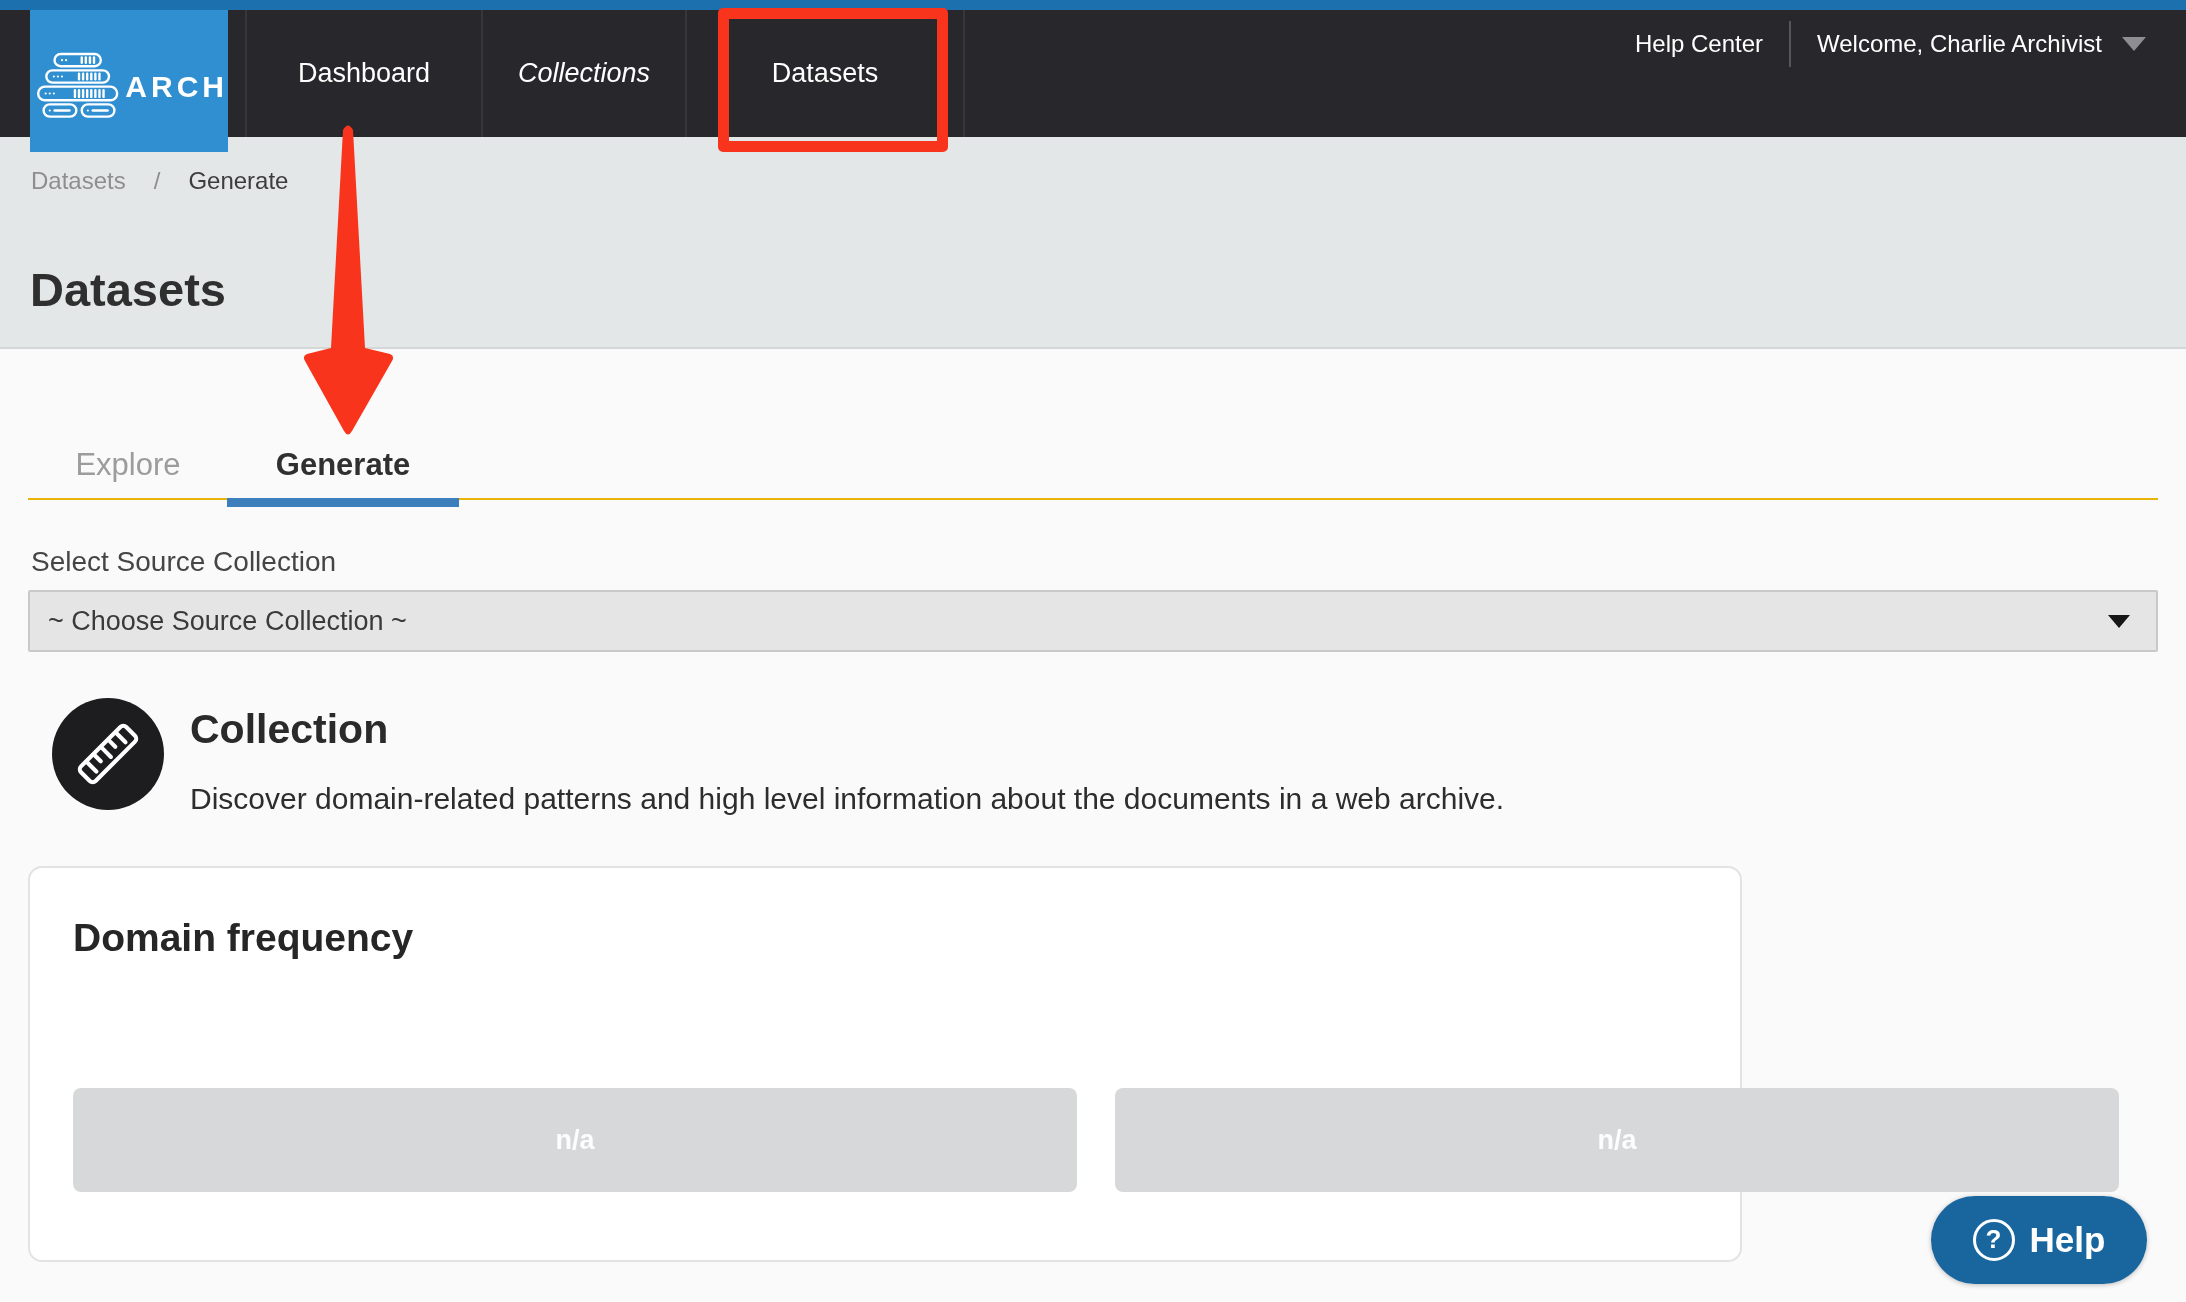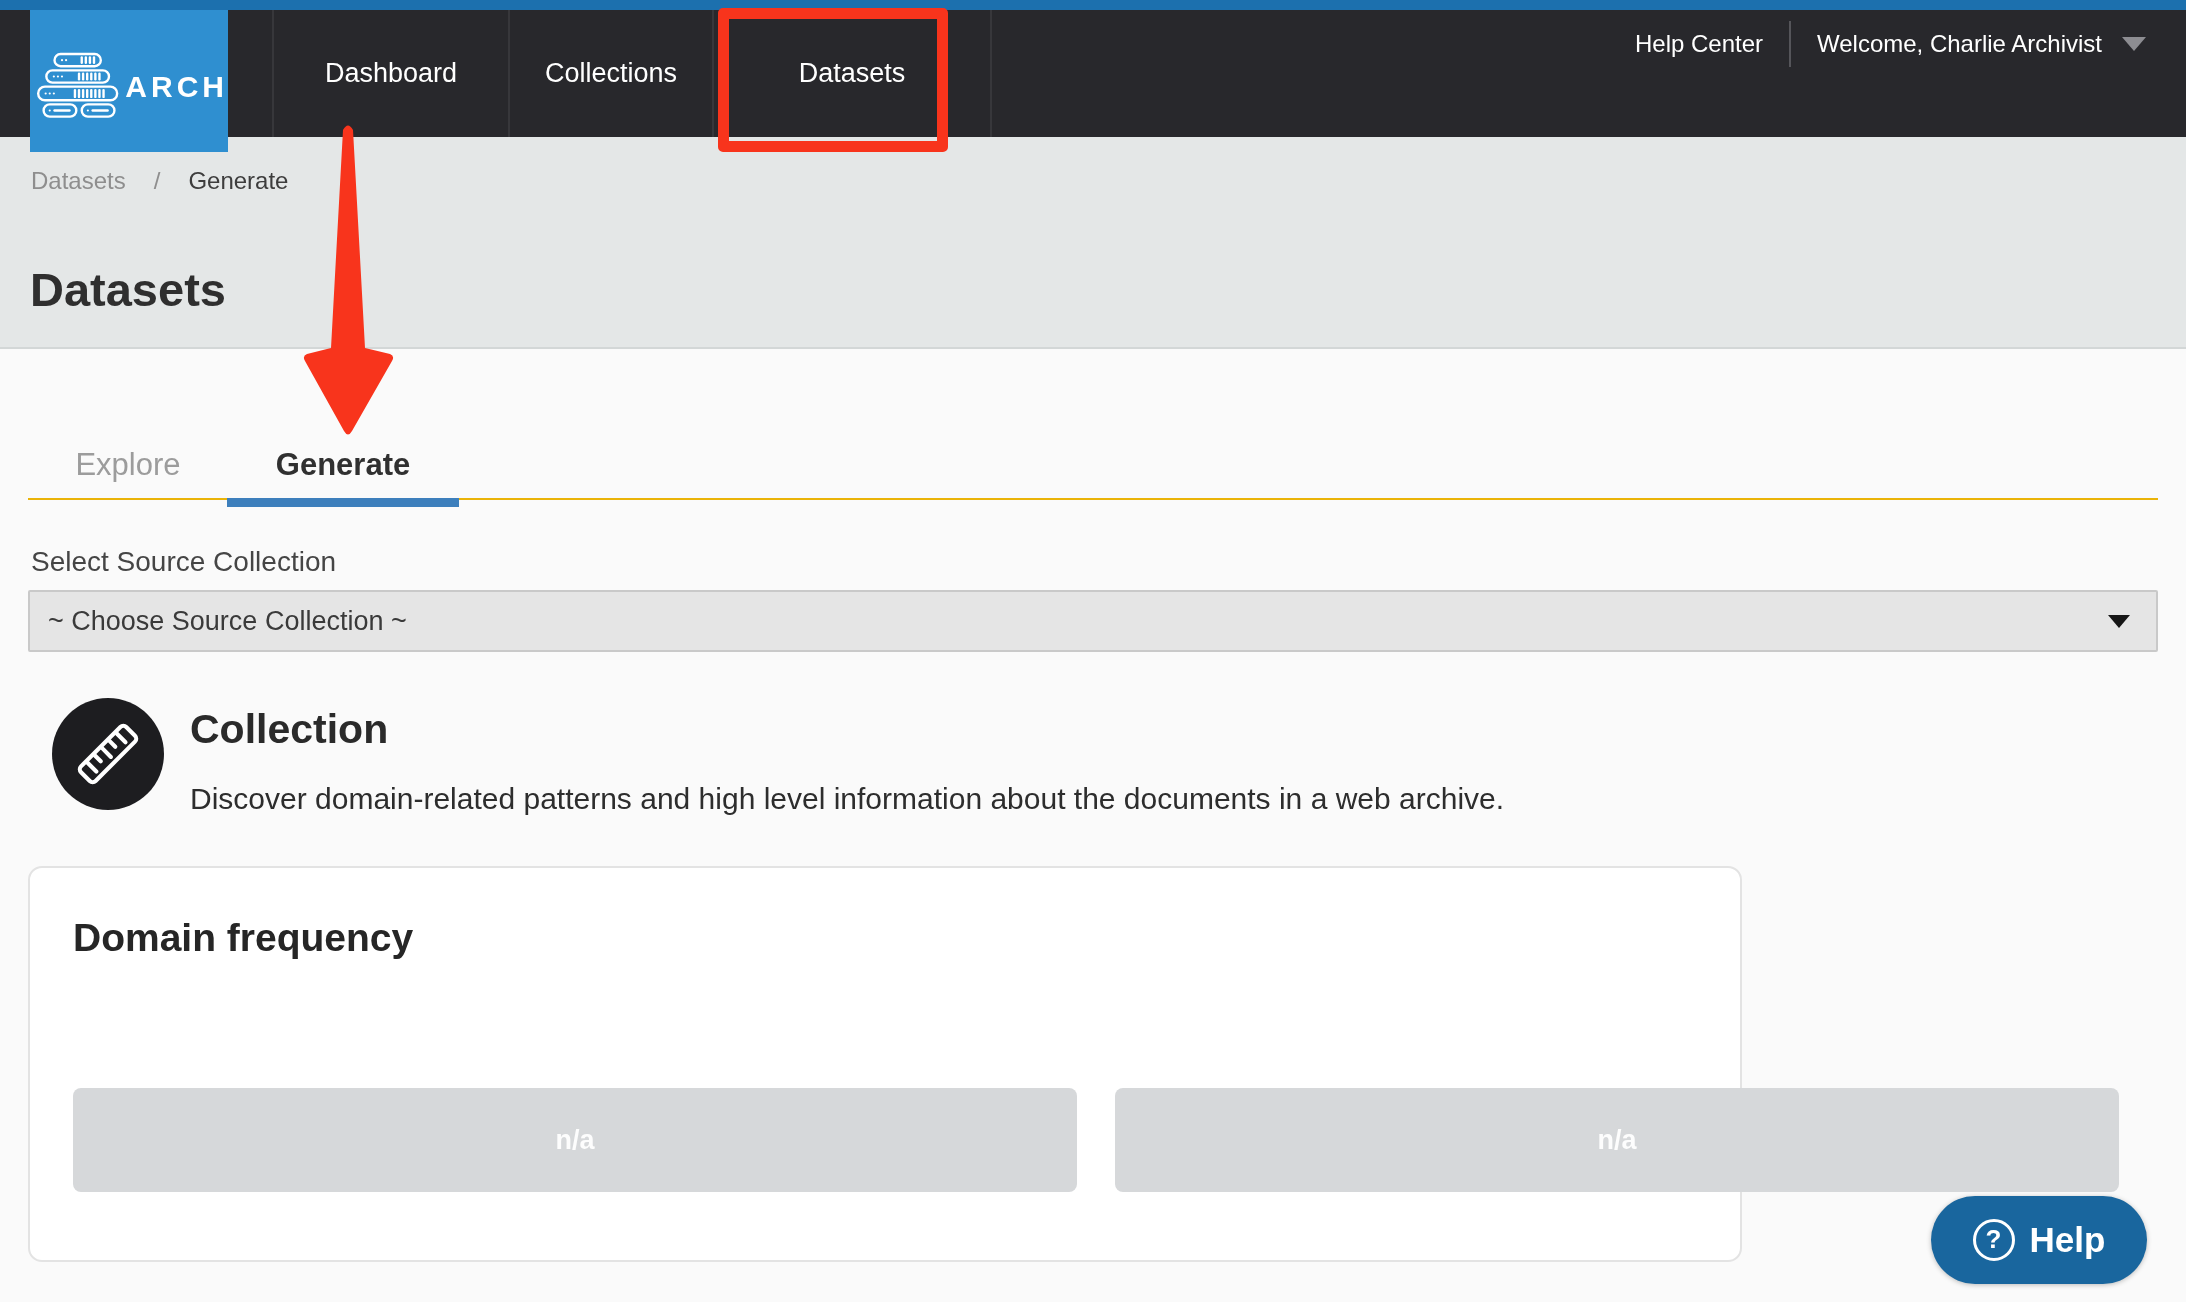--- a/index.html
+++ b/index.html
@@ -20,29 +20,28 @@
     background:#2f8fd0; z-index:6; cursor:pointer;
     display:flex; flex-direction:row; align-items:center; justify-content:flex-start;
     padding-top:10px;
   }
   .logo svg { display:block; }
   .logo-text { color:#ffffff; font-weight:bold; font-size:30px; letter-spacing:4px; margin-top:2px; }
 
   .nav-items {
     position:absolute; left:245px; top:10px; height:127px; display:flex; z-index:5;
     border-left:2px solid #37373b;
-    margin-left:27px;
   }
   .nav-item {
     height:127px; display:flex; align-items:center; justify-content:center;
     color:#ffffff; font-size:27px; cursor:pointer;
     border-right:2px solid #37373b;
   }
   .nav-item:nth-child(1) { width:236px; }
-  .nav-item:nth-child(2) { width:204px; }
+  .nav-item:nth-child(2) { width:204px;font-style:italic; }
   .nav-item:nth-child(3) { width:278px; }
 
   .nav-right {
     position:absolute; right:40px; top:10px; height:68px; z-index:5;
     display:flex; align-items:center; gap:26px; color:#ffffff; font-size:24px;
   }
   .nav-right .vsep { width:2px; height:46px; background:#55555a; }
   .user-menu { display:flex; align-items:center; gap:20px; cursor:pointer; }
   .caret-down-gray {
     width:0; height:0;

